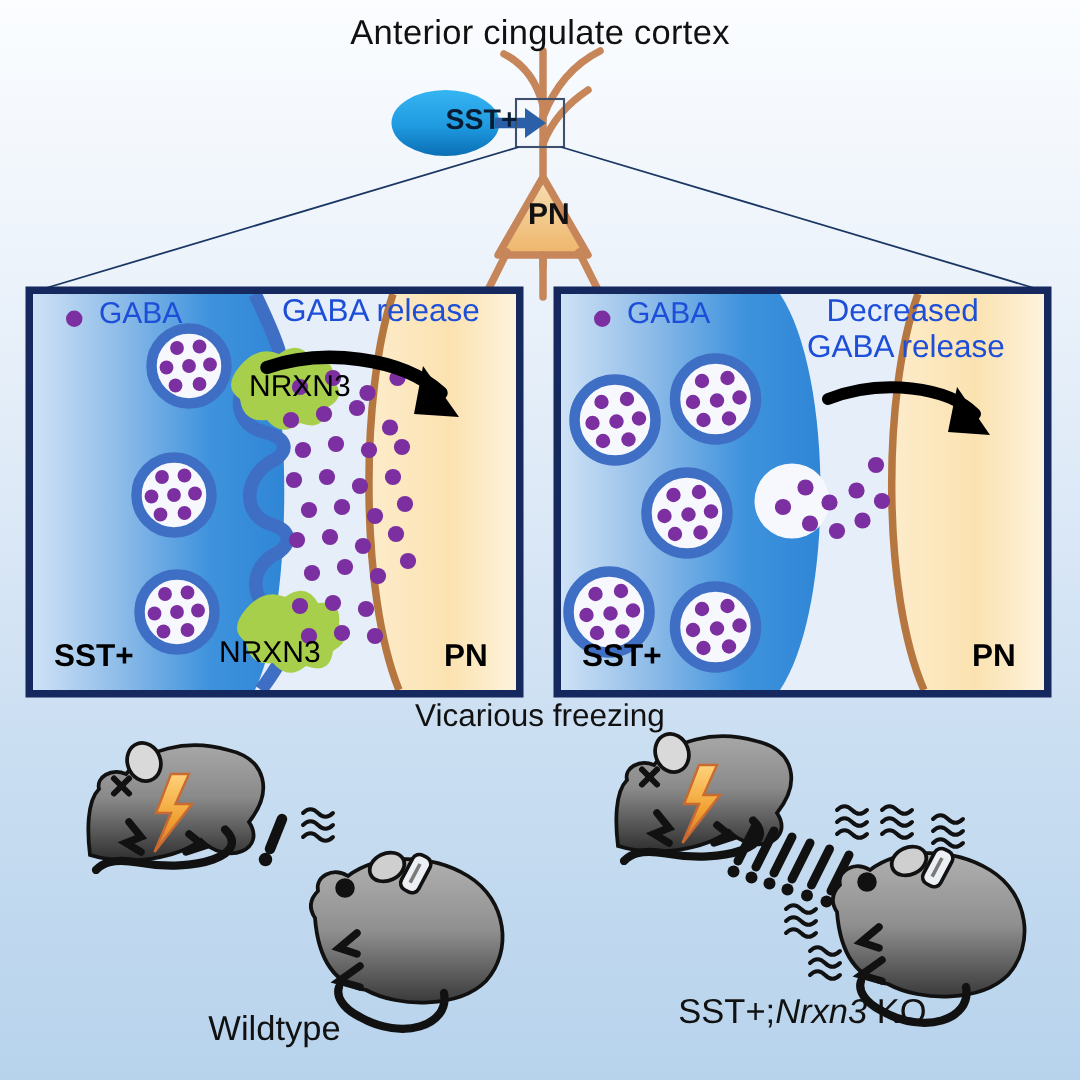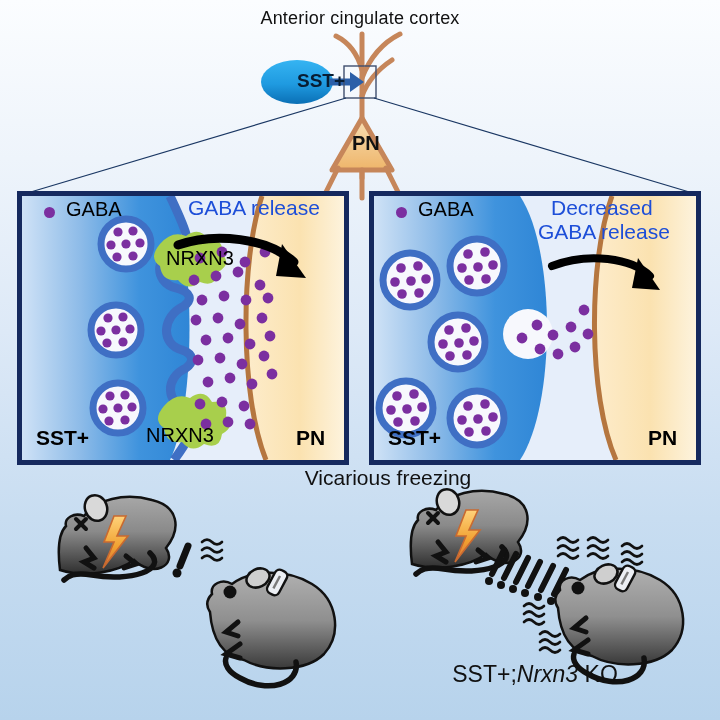--- a/index.html
+++ b/index.html
@@ -4,30 +4,30 @@
 <style>
   html,body{margin:0;padding:0;}
   body{
     width:720px;height:720px;overflow:hidden;
     font-family:"Liberation Sans", sans-serif;
     background:linear-gradient(180deg,#fbfdff 0%,#eef4fb 22%,#dde9f7 46%,#c8ddf1 72%,#b7d3ec 100%);
     position:relative;
   }
   #fig{position:absolute;inset:0;}
   .txt{position:absolute;white-space:nowrap;color:#111;}
-  #acc-title{left:50%;top:8px;transform:translateX(-50%);font-size:18px;letter-spacing:.2px;}
-  #vic-title{left:50%;top:466px;transform:translateX(-50%);font-size:21px;margin-left:28px;}
+  #acc-title{left:50%;top:8px;transform:translateX(-50%);font-size:23px;letter-spacing:.2px;}
+  #vic-title{left:50%;top:466px;transform:translateX(-50%);font-size:21px;}
   #wt-label{left:183px;top:672px;transform:translateX(-50%);font-size:23px;}
   #ko-label{left:535px;top:661px;transform:translateX(-50%);font-size:23px;}
   #ko-label .ital{font-style:italic;}
   .sst-pill-txt{position:absolute;left:297px;top:70px;font-size:19px;font-weight:bold;color:#081d33;}
   .pn-soma-txt{position:absolute;left:352px;top:132px;font-size:20px;font-weight:bold;color:#111;}
   .panel-cap{position:absolute;font-size:21px;font-weight:bold;color:#000;}
   .panel-hdr{position:absolute;font-size:21px;color:#1d4ed8;white-space:nowrap;}
-  .gaba-lbl{position:absolute;font-size:20px;color:#000000;}
+  .gaba-lbl{position:absolute;font-size:20px;color:#1d4ed8;}
   .nrxn-lbl{position:absolute;font-size:20px;color:#000;white-space:nowrap;}
 </style>
 </head>
 <body>
 
 <div id="fig">
 
 <svg width="720" height="720" viewBox="0 0 720 720">
   <defs>
     <linearGradient id="sstGrad" x1="0" y1="0" x2="0" y2="1">
@@ -454,15 +454,16 @@
 
 
 <div class="gaba-lbl" style="left:418px;top:198px;">GABA</div>
 <div style="position:absolute;left:396px;top:207px;width:11px;height:11px;border-radius:50%;background:#7b2fa0;"></div>
 <div class="panel-hdr" style="left:551px;top:196px;">Decreased</div>
 <div class="panel-hdr" style="left:538px;top:220px;">GABA release</div>
 <div class="panel-cap" style="left:388px;top:426px;">SST+</div>
 <div class="panel-cap" style="left:648px;top:426px;">PN</div>
 
 <div class="txt" id="vic-title">Vicarious freezing</div>
+<div class="txt" id="wt-label">Wildtype</div>
 <div class="txt" id="ko-label"><span>SST+;</span><span class="ital">Nrxn3</span><span> KO</span></div>
 
 </div>
 
 </body></html>

